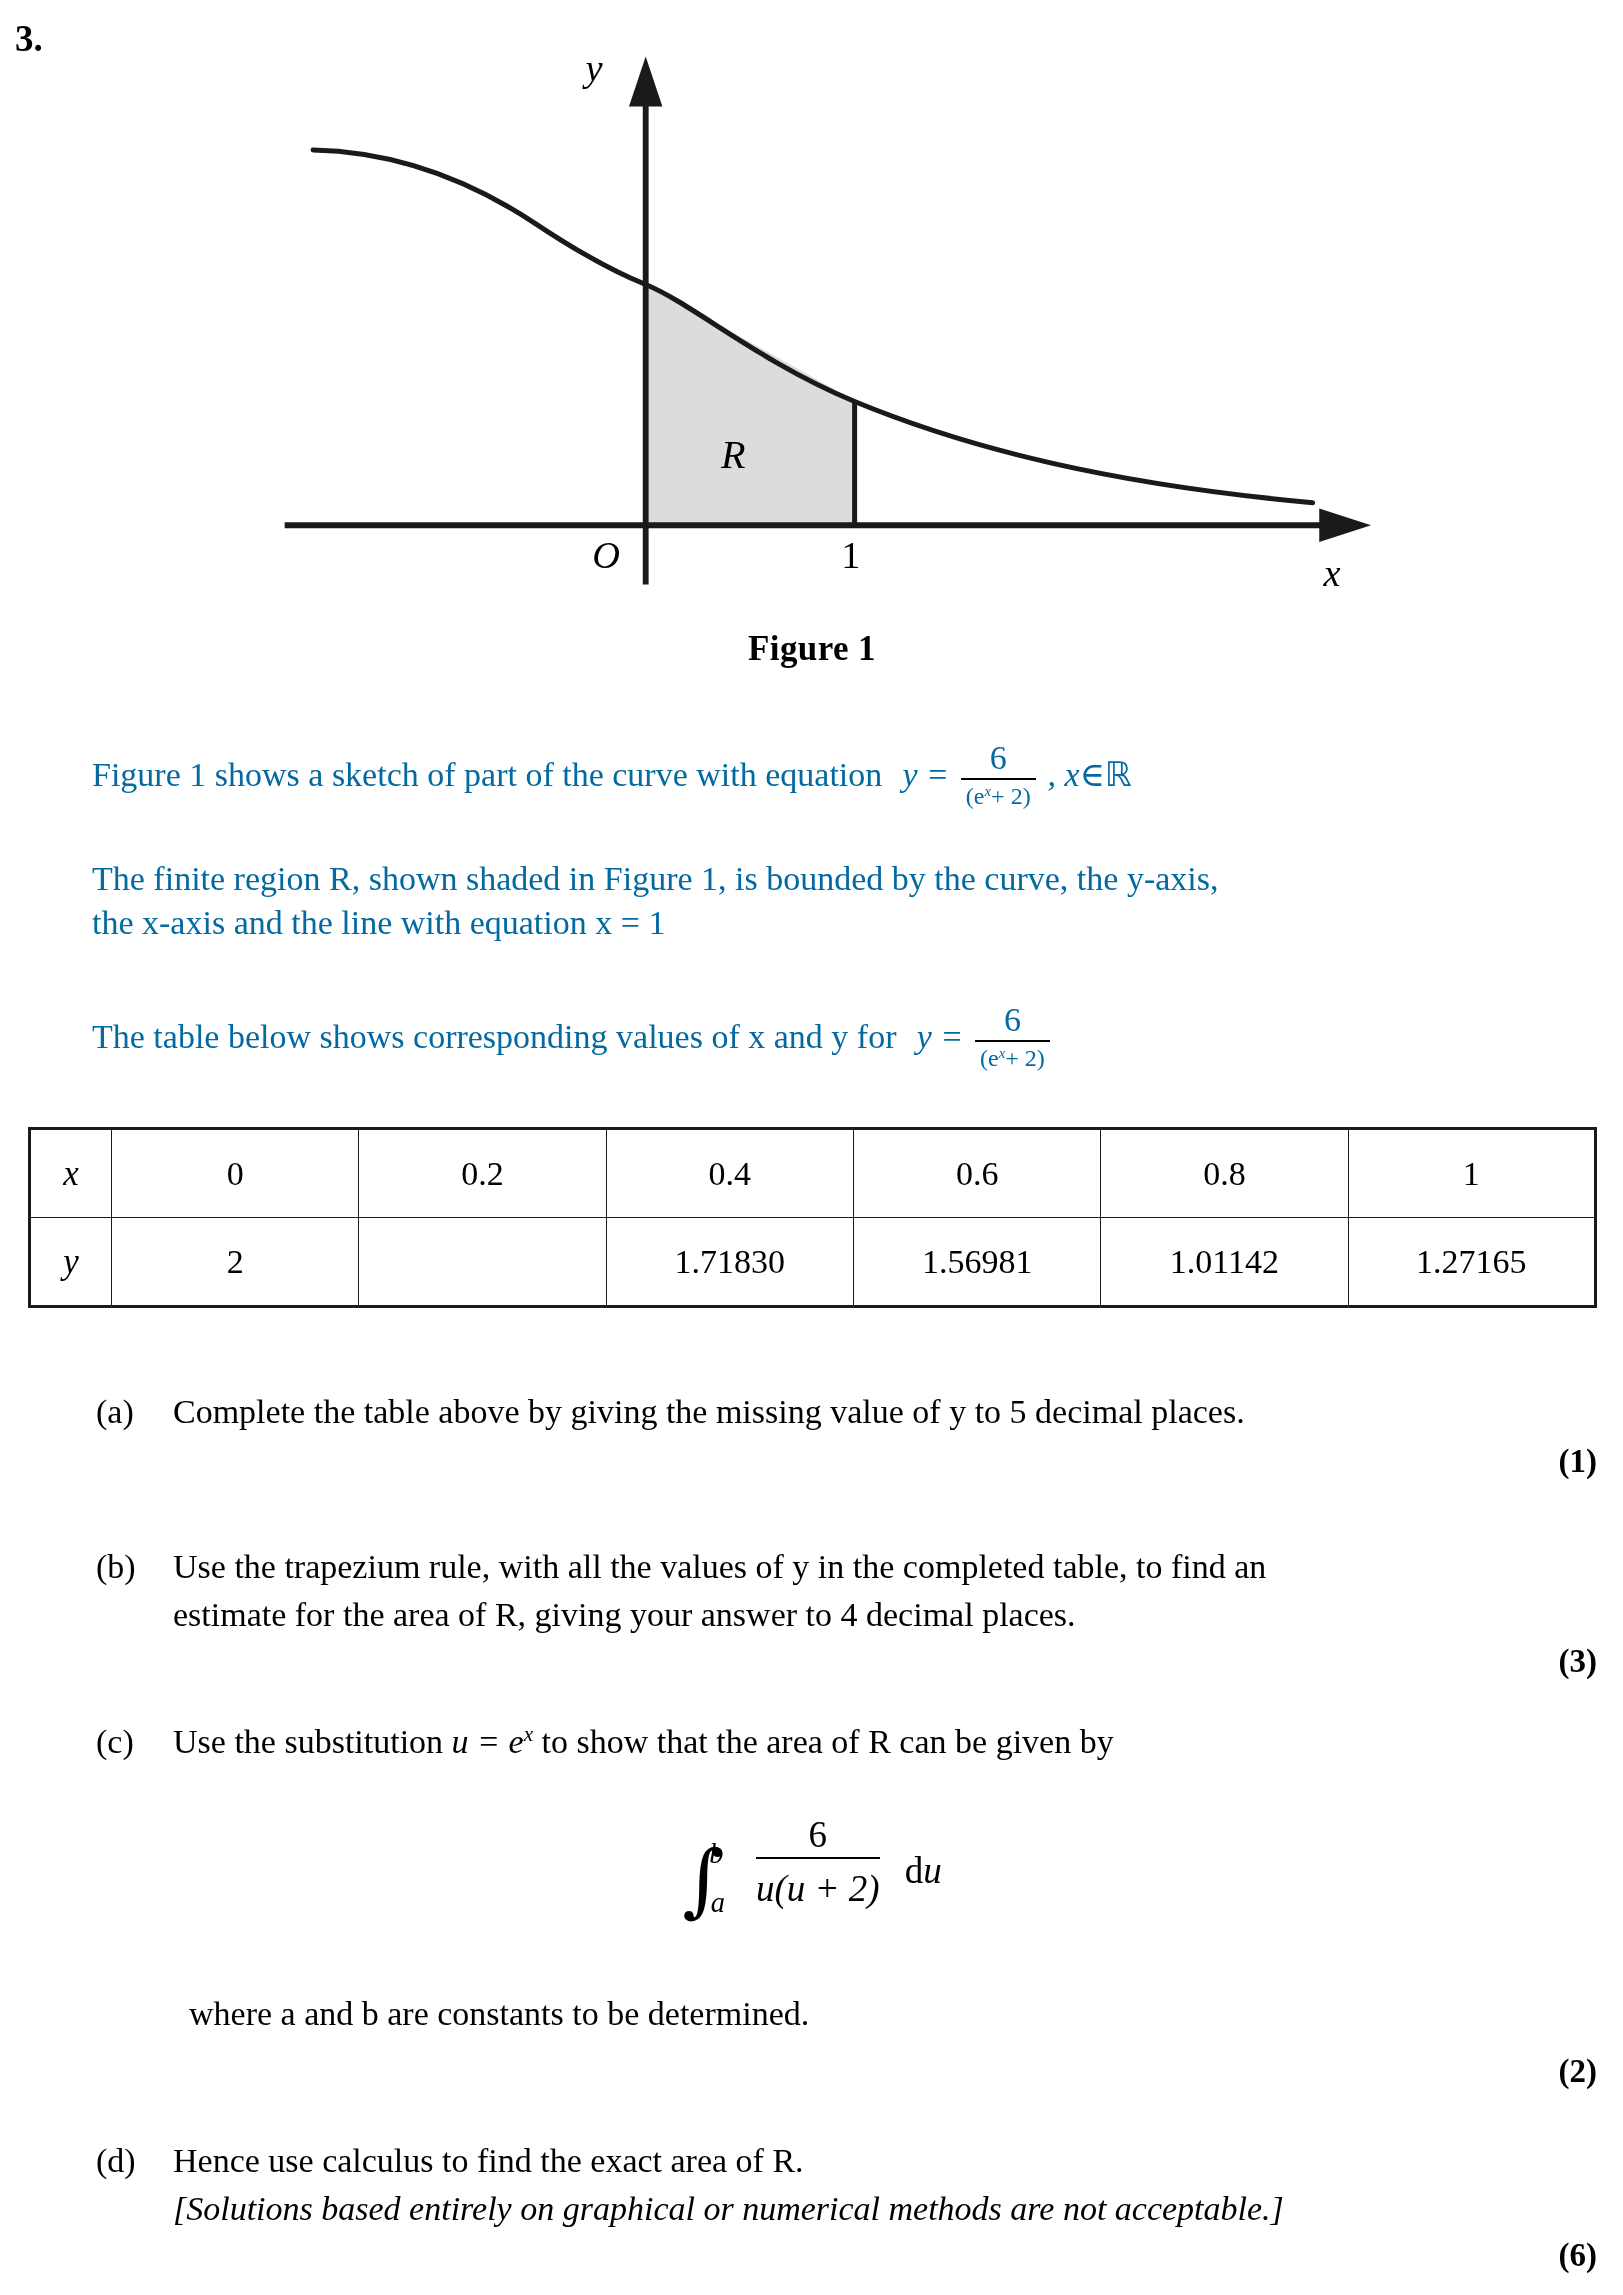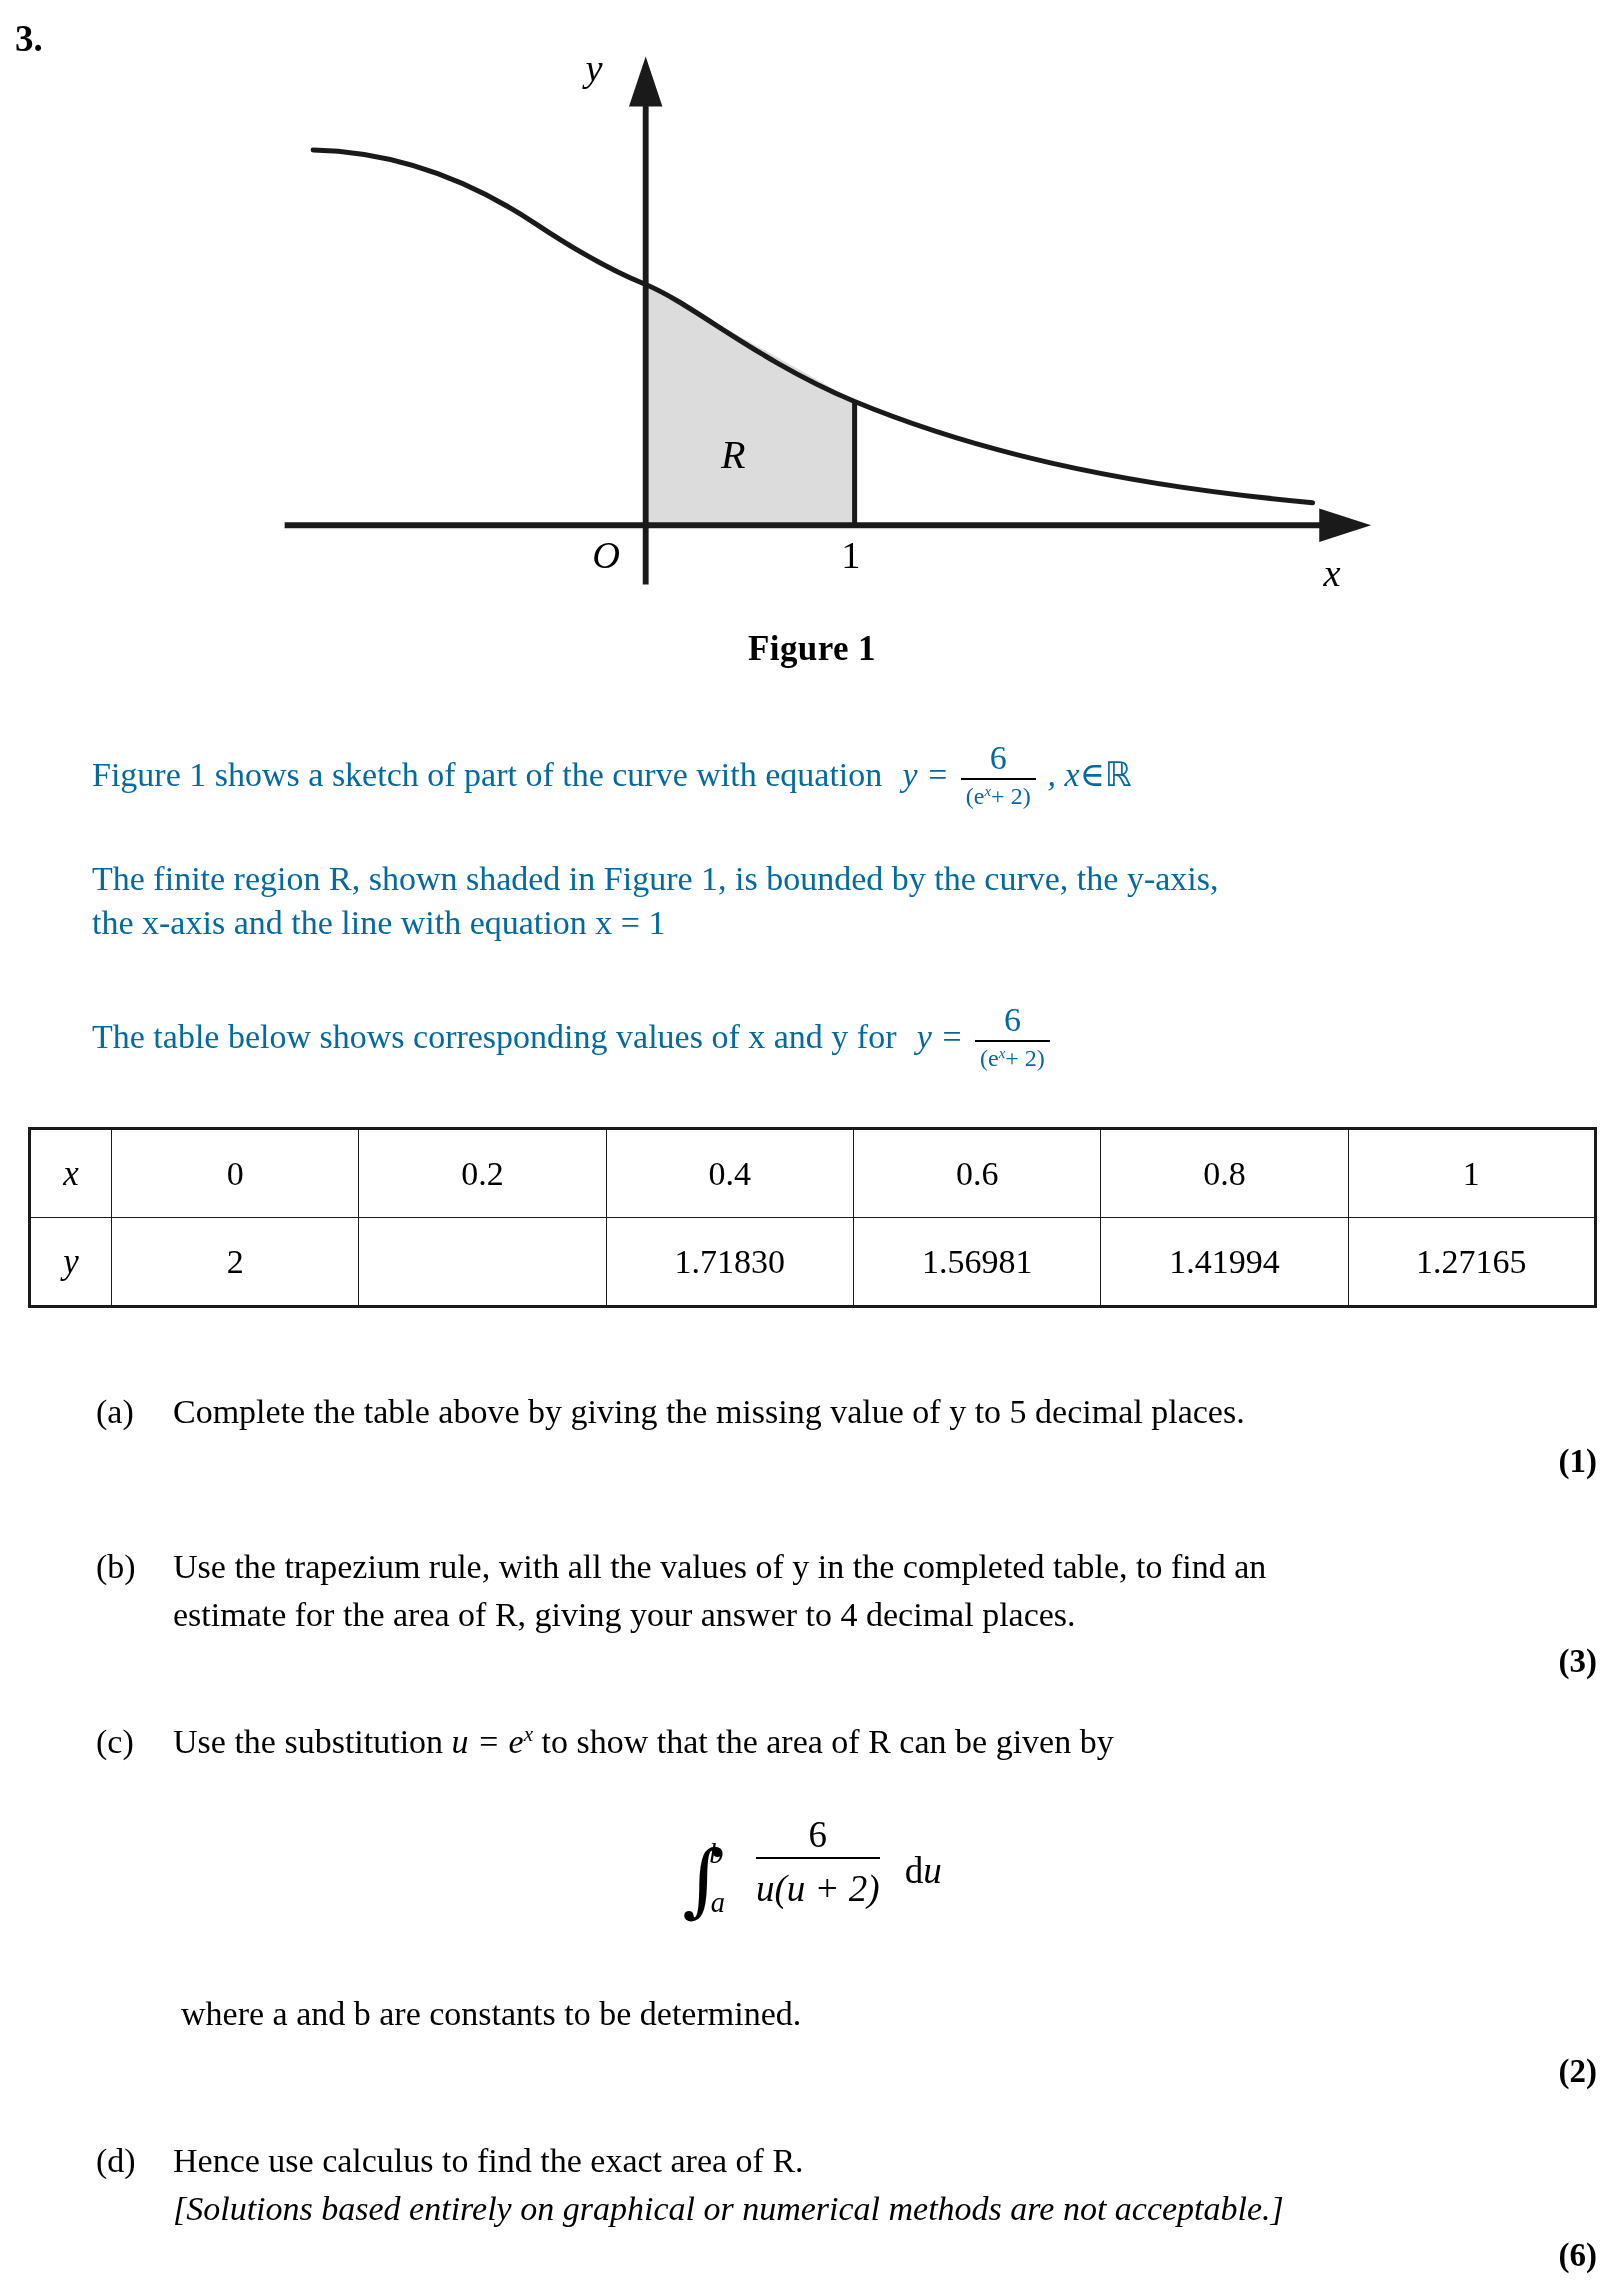--- a/index.html
+++ b/index.html
@@ -250,21 +250,21 @@
       <td>0.6</td>
       <td>0.8</td>
       <td>1</td>
     </tr>
     <tr>
       <td class="rowhead">y</td>
       <td>2</td>
       <td></td>
       <td>1.71830</td>
       <td>1.56981</td>
-      <td>1.41994</td>
+      <td>1.01142</td>
       <td>1.27165</td>
     </tr>
   </tbody>
     </table>
 
   <div class="part" style="left:96px; top:1388px; width:1497px;">
     <span class="tag">(a)</span>
     <span class="txt">Complete the table above by giving the missing value of y to 5 decimal places.</span>
   </div>
   <div class="marks" style="top:1443px;">(1)</div>
@@ -285,21 +285,21 @@
     <span class="intsym">∫<span class="lim-top">b</span><span class="lim-bot">a</span></span>
     <span class="bigfrac">
       <span class="num">6</span>
       <span class="bar"></span>
       <span class="den">u(u + 2)</span>
     </span>
     <span class="du">d<span class="i">u</span></span>
   </div>
 
   <div class="part" style="left:173px; top:1990px; width:1422px;">
-    <span class="txt" style="margin-left:8px;">where a and b are constants to be determined.</span>
+    <span class="txt" style="margin-left:16px;">where a and b are constants to be determined.</span>
   </div>
   <div class="marks" style="top:2053px;">(2)</div>
 
   <div class="part" style="left:96px; top:2137px; width:1497px;">
     <span class="tag">(d)</span>
     <span class="txt">Hence use calculus to find the exact area of R.</span>
     <span class="txt i">[Solutions based entirely on graphical or numerical methods are not acceptable.]</span>
   </div>
   <div class="marks" style="top:2237px;">(6)</div>
 

